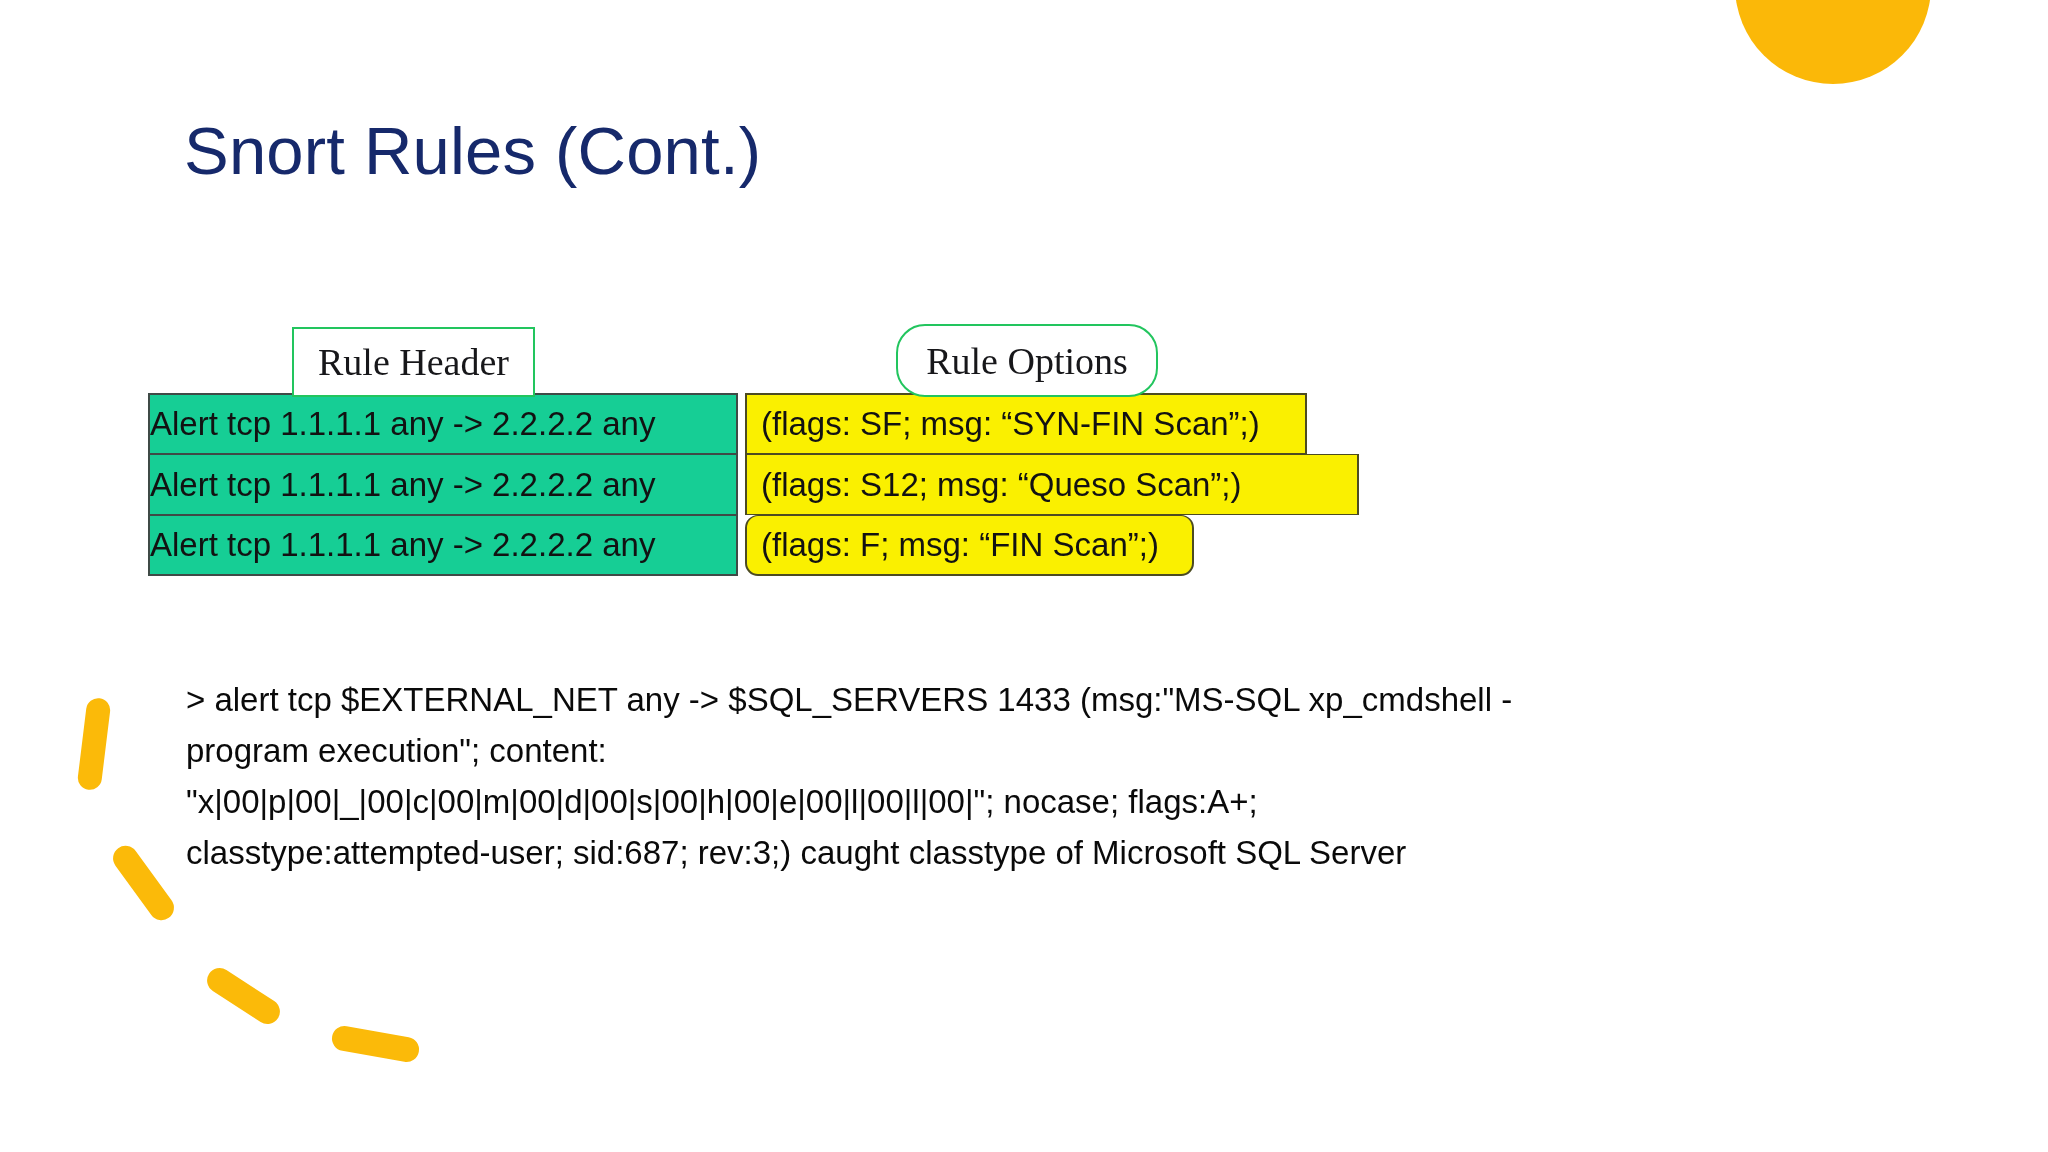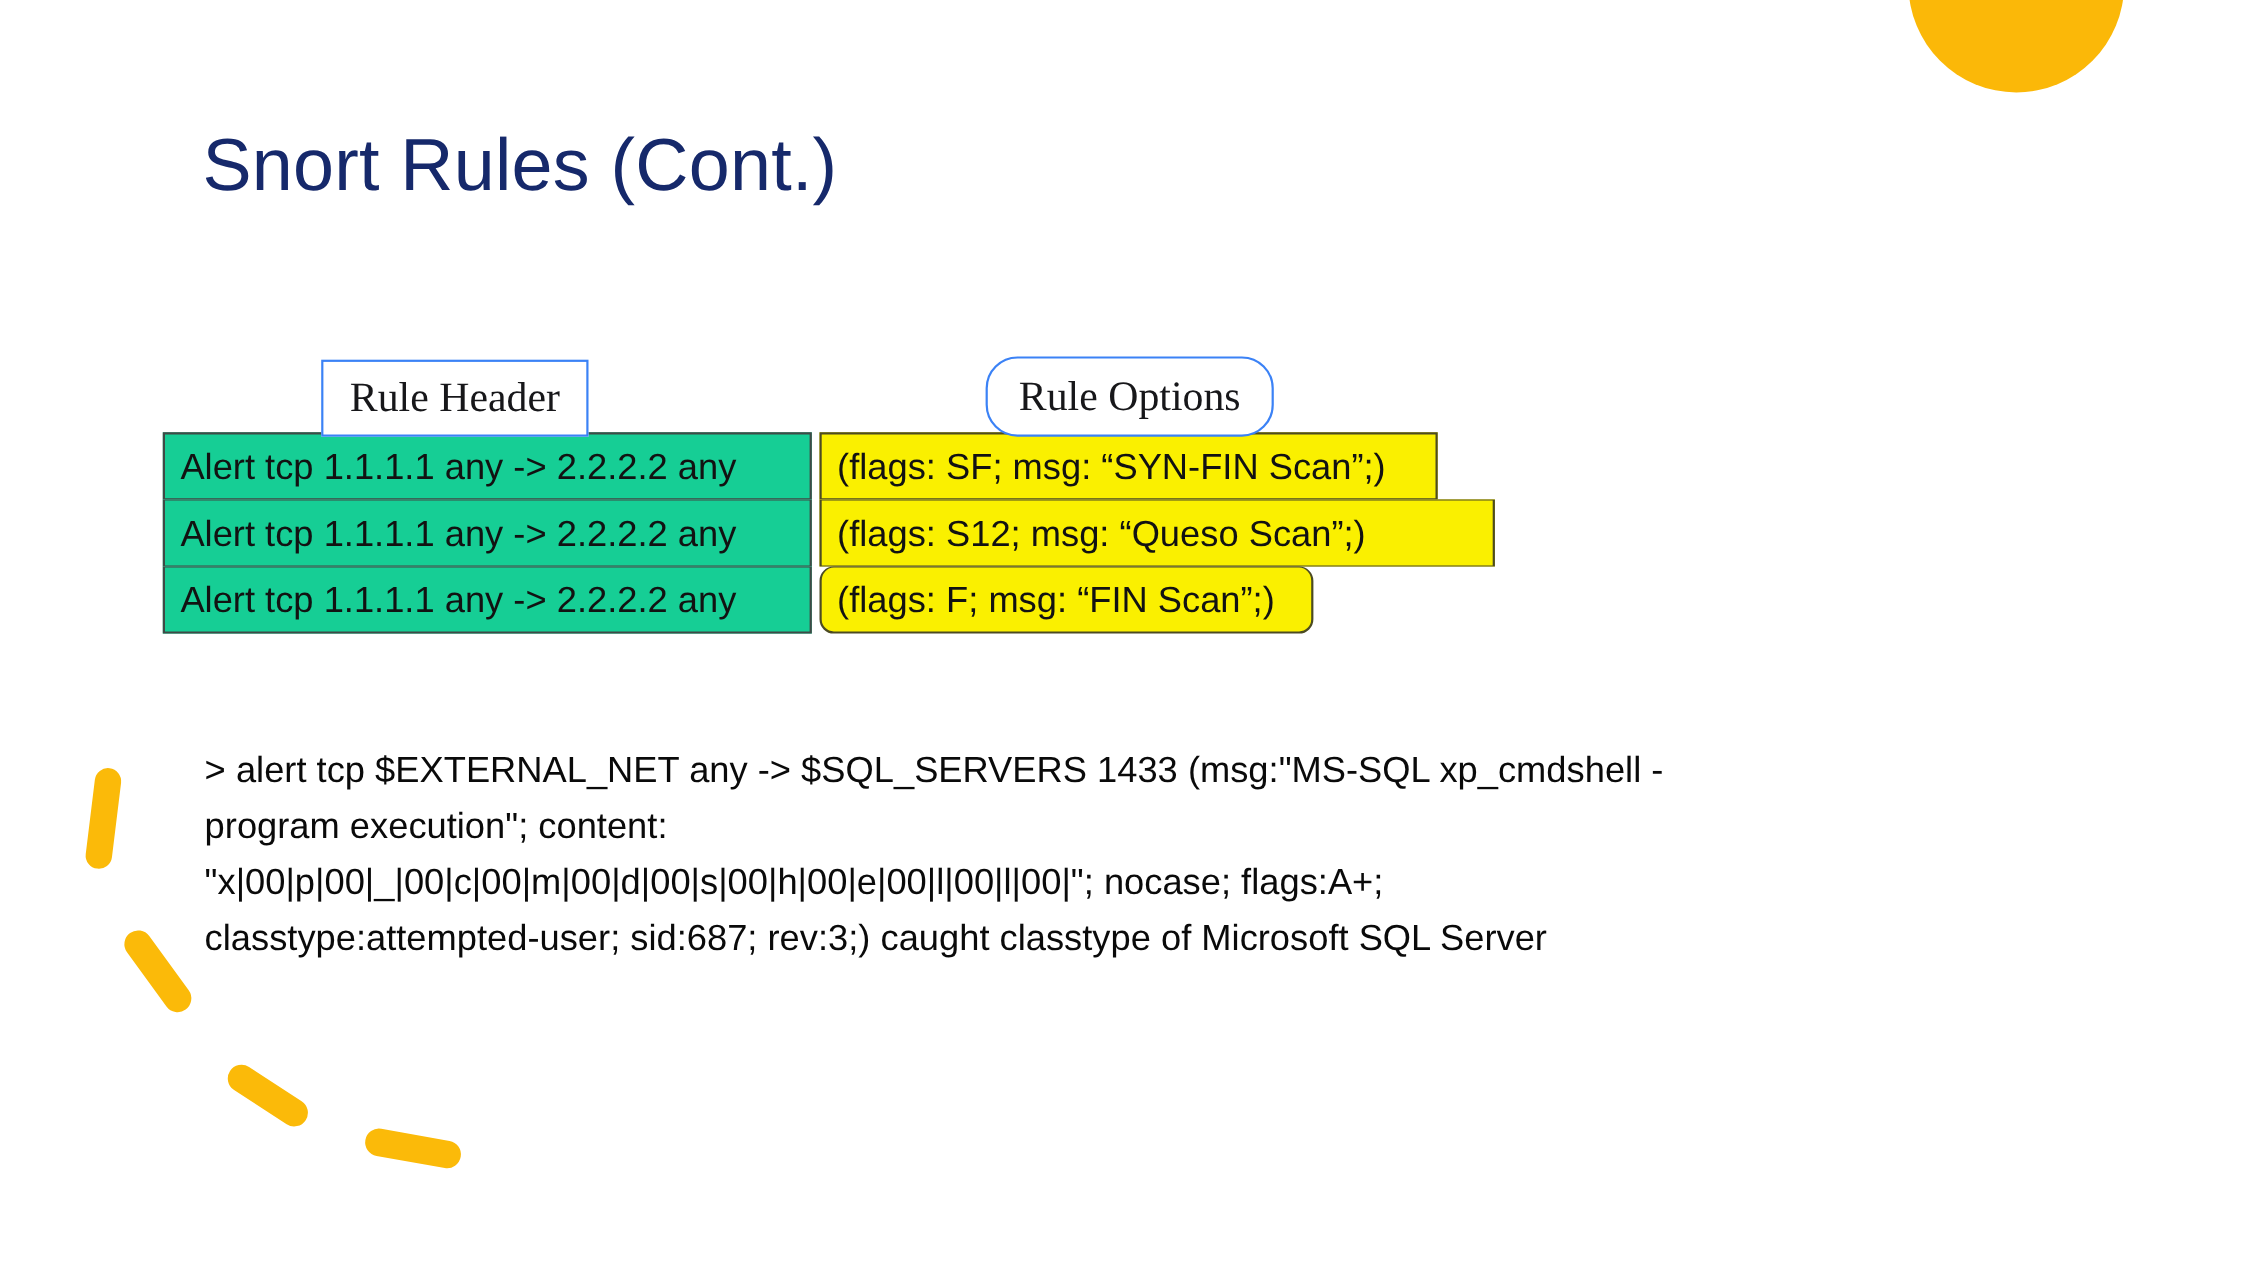--- a/index.html
+++ b/index.html
@@ -81,21 +81,21 @@
     position: absolute;
     left: 0;
     top: 0;
     width: 2048px;
     height: 1152px;
   }
 
   .callout-box {
     position: absolute;
     background: #FFFFFF;
-    border: 2px solid #3b82f6;
+    border: 2px solid #22c55e;
     box-sizing: border-box;
     display: flex;
     align-items: center;
     justify-content: center;
     font-family: "Liberation Serif", serif;
     font-size: 38px;
     color: #17171A;
     z-index: 3;
   }
   #callout-rule-header {
@@ -130,21 +130,21 @@
   #table-rule-header {
     left: 148px;
     top: 393px;
   }
   #table-rule-header .rule-row {
     width: 590px;
     height: 61px;
     background: #16CE95;
     border: 2px solid #3F4A46;
     border-bottom-width: 1px;
-    padding-left: 14px;
+    padding-left: 0;
     text-align: right;
   }
   #table-rule-header .rule-row:first-child { border-top-width: 2px; }
   #table-rule-header .rule-row:last-child { border-bottom-width: 2px; }
   #table-rule-header .rule-row + .rule-row { border-top-width: 1px; }
 
   
   #table-rule-options {
     left: 745px;
     top: 393px;

